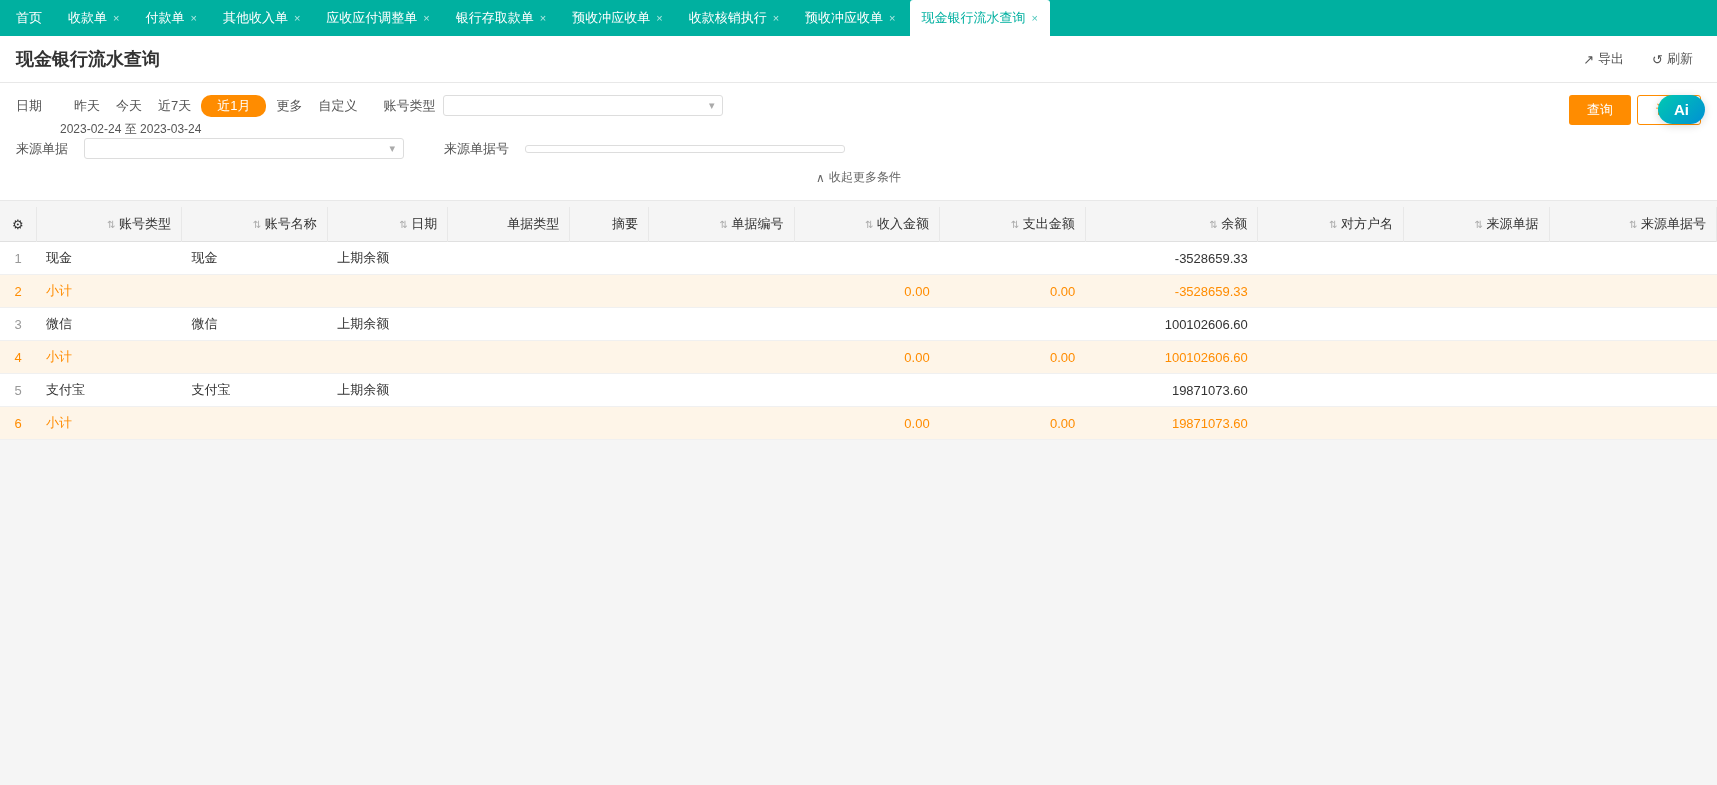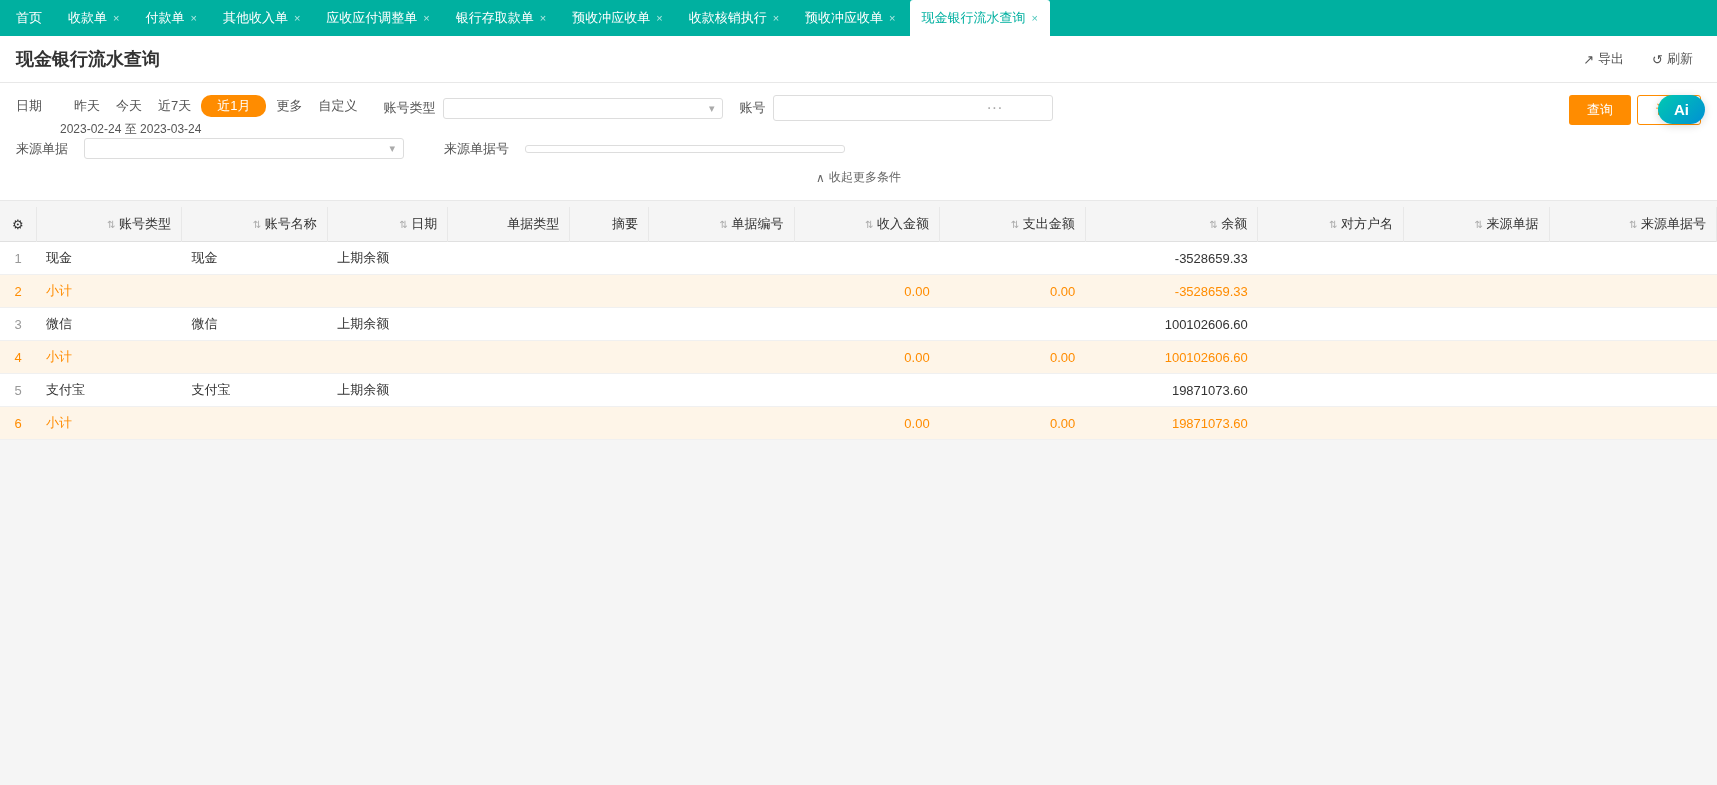--- a/index.html
+++ b/index.html
@@ -366,27 +366,20 @@
     </div>
 
     <div style="display:flex; align-items:center; gap:16px; flex:1;">
       <div class="account-type-group">
         <span style="color:#555; white-space:nowrap;">账号类型</span>
         <div class="acct-field">
           <span style="min-width:200px; color:#ccc;"></span>
           <span class="dropdown-arrow">▾</span>
         </div>
       </div>
-      <div class="account-no-group">
-        <span style="color:#555; white-space:nowrap;">账号</span>
-        <div class="acct-no-field">
-          <span style="min-width:200px; color:#ccc;"></span>
-          <span class="dots-btn">···</span>
-        </div>
-      </div>
     </div>
 
     <div class="right-btn-group">
       <button class="query-btn">查询</button>
       <button class="settings-btn">设置</button>
     </div>
   </div>
 
   <div class="filter-row-2">
     <div style="display:flex; align-items:center; gap:8px; margin-right:40px;">

